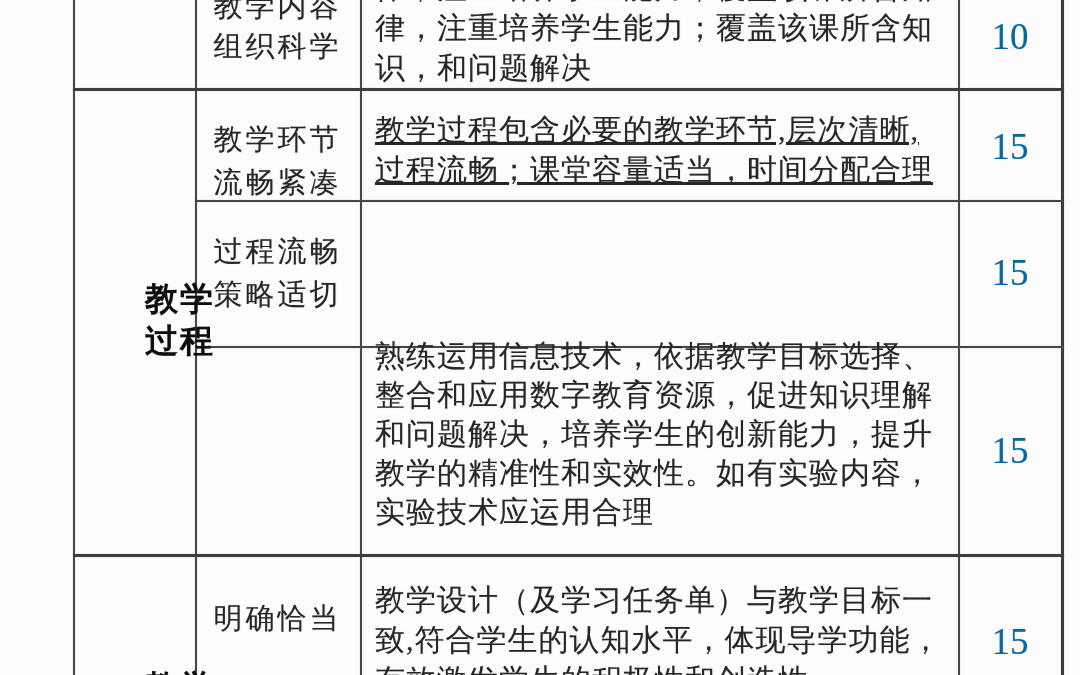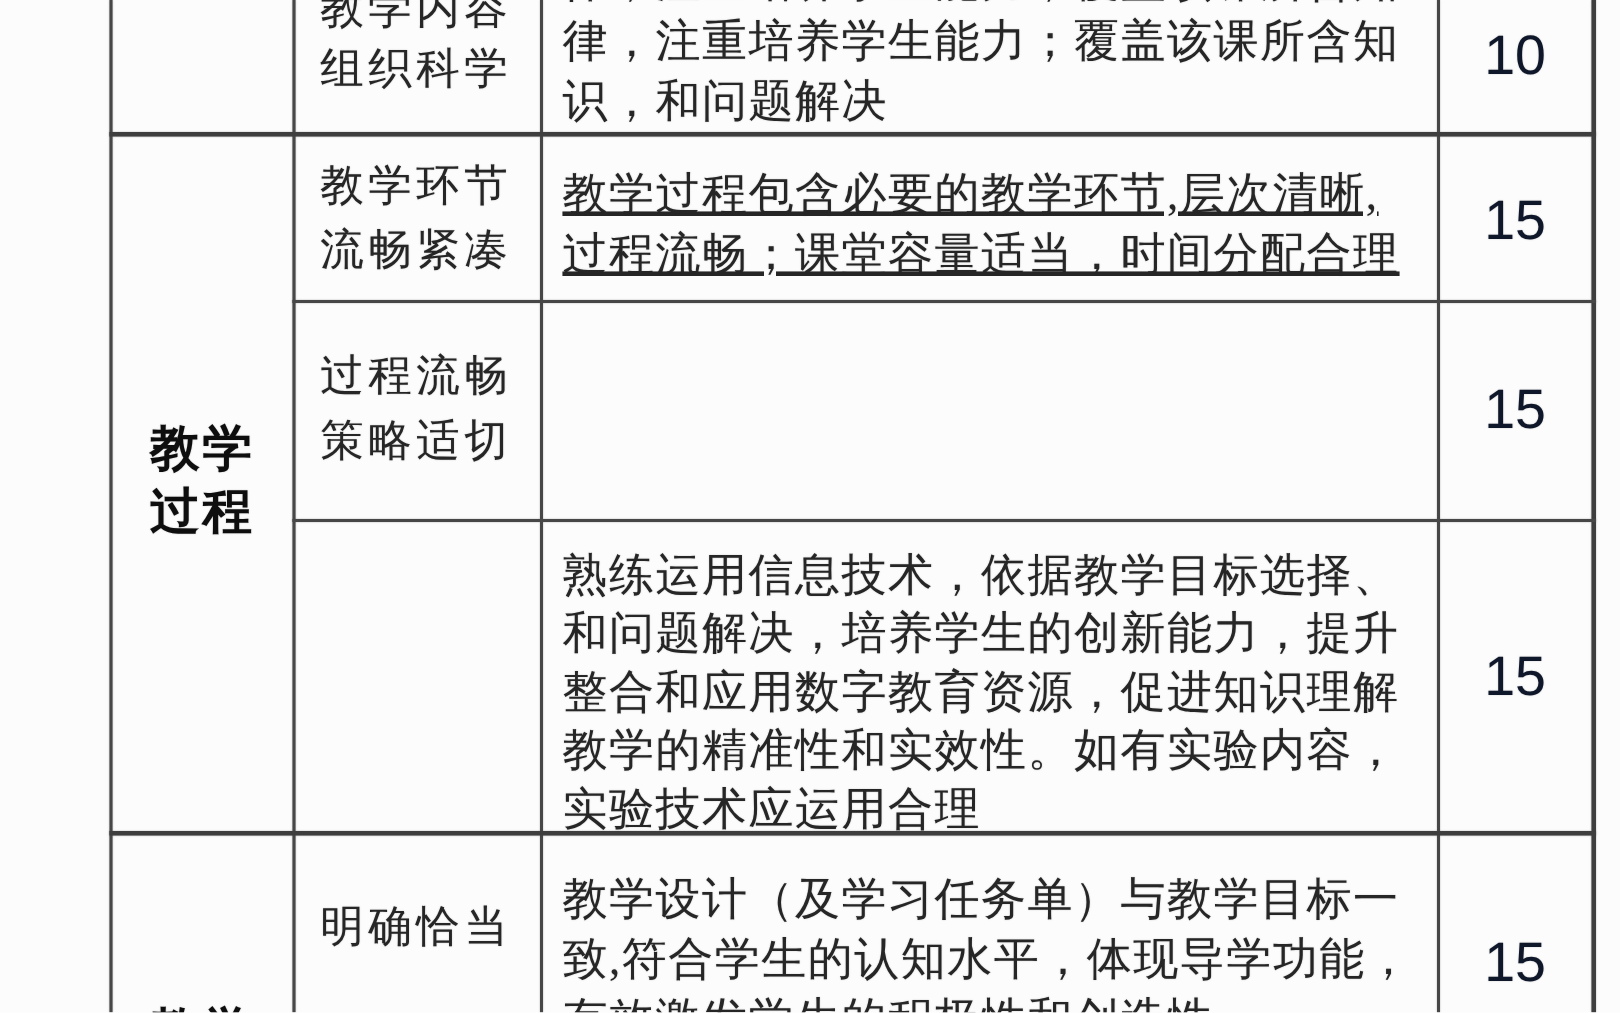--- a/index.html
+++ b/index.html
@@ -18,28 +18,28 @@
     left:197px;width:161px;text-align:center;
     font-size:29px;letter-spacing:3px;
   }
   .desc{
     left:375px;width:578px;text-align:left;
     font-size:30px;letter-spacing:1px;
   }
   .score{
     left:960px;width:100px;text-align:center;
     font-size:37px;line-height:40px;
-    color:#0f172a;
-    font-family:Liberation Sans, sans-serif;
+    color:#0369a1;
+    font-family:Liberation Serif, serif;
   }
   .cat{
     left:75px;width:120px;text-align:center;
     font-family:"Liberation Sans", sans-serif;
     font-weight:700;font-size:33px;letter-spacing:2px;
-    color:#0e0e0e;line-height:42px;
+    color:#0e0e0e;line-height:42px;padding-left:45px;
   }
   .line{display:block;}
 </style>
 </head>
 <body>
 
 <div class="page">
 
   <div class="vline" style="left:73px;"></div>
   <div class="vline" style="left:195px;"></div>
@@ -65,40 +65,40 @@
     <span class="line">教学内容</span>
     <span class="line">组织科学</span>
   </div>
   <div class="txtblock desc" style="top:-32px;line-height:40px;">
     <span class="line">律，注重培养学生能力；覆盖该课所含知</span>
     <span class="line">律，注重培养学生能力；覆盖该课所含知</span>
     <span class="line">识，和问题解决</span>
   </div>
   <div class="txtblock score" style="top:17px;">10</div>
 
-  <div class="txtblock crit" style="top:103px;line-height:43px;">
+  <div class="txtblock crit" style="top:118px;line-height:43px;">
     <span class="line">教学环节</span>
     <span class="line">流畅紧凑</span>
   </div>
   <div class="txtblock desc" style="top:110px;line-height:40px;text-decoration:underline;">
     <span class="line">教学过程包含必要的教学环节,层次清晰,</span>
     <span class="line">过程流畅；课堂容量适当，时间分配合理</span>
   </div>
   <div class="txtblock score" style="top:127px;">15</div>
 
   <div class="txtblock crit" style="top:230px;line-height:43px;">
     <span class="line">过程流畅</span>
     <span class="line">策略适切</span>
   </div>
   <div class="txtblock score" style="top:253px;">15</div>
 
-  <div class="txtblock desc" style="top:364px;line-height:39px;">
+  <div class="txtblock desc" style="top:336px;line-height:39px;">
     <span class="line">熟练运用信息技术，依据教学目标选择、</span>
+    <span class="line">整合和应用数字教育资源，促进知识理解</span>
     <span class="line">和问题解决，培养学生的创新能力，提升</span>
-    <span class="line">整合和应用数字教育资源，促进知识理解</span>
     <span class="line">教学的精准性和实效性。如有实验内容，</span>
     <span class="line">实验技术应运用合理</span>
   </div>
   <div class="txtblock score" style="top:431px;">15</div>
 
   <div class="txtblock crit" style="top:599px;line-height:38px;">
     <span class="line">明确恰当</span>
   </div>
   <div class="txtblock desc" style="top:580px;line-height:40px;">
     <span class="line">教学设计（及学习任务单）与教学目标一</span>

